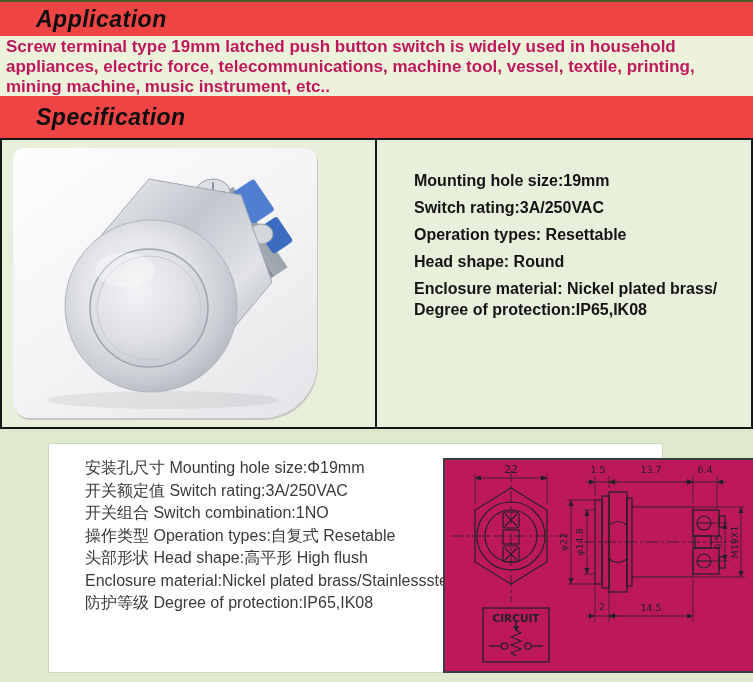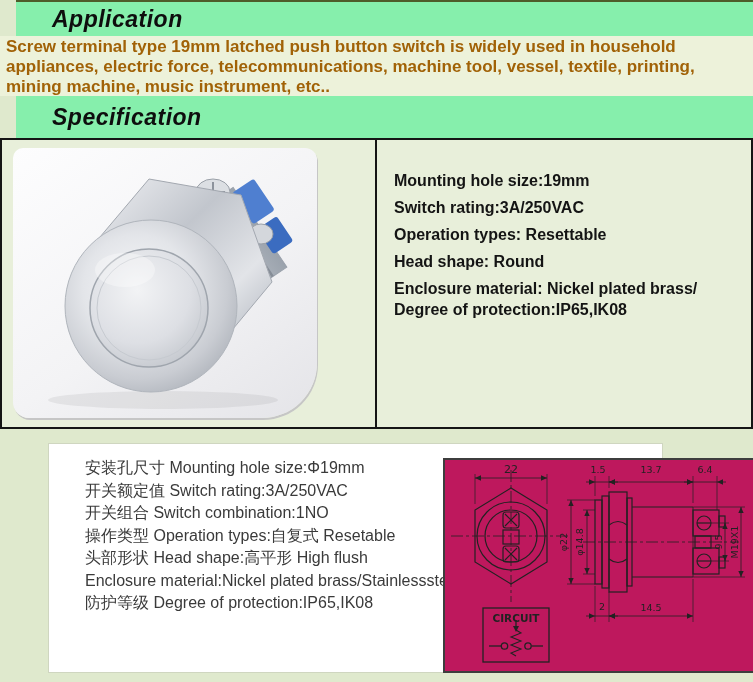--- a/index.html
+++ b/index.html
@@ -1,48 +1,48 @@
 <!DOCTYPE html>
 <html><head>
 <meta charset="utf-8">
 <style>
   html,body { margin:0; padding:0; }
   body {
     width:753px; height:682px; position:relative; overflow:hidden;
     background:#dfe9cd;
     font-family:"Liberation Sans", sans-serif;
   }
-  .bar { position:absolute; left:16px; right:0; background:#86efac; box-sizing:border-box; }
+  .bar { position:absolute; left:0; right:0; background:#ef4444; box-sizing:border-box; }
   .bar1 { top:0; height:36px; border-top:2px solid #4e5c2a; }
   .bar2 { top:96px; height:42px; }
   .bar-title {
     font-style:italic; font-weight:bold; font-size:23px; color:#0e0e0e;
     padding:4px 0 0 36px; letter-spacing:0.5px;
   }
   .bar2 .bar-title { padding-top:8px; }
   .band {
     position:absolute; top:36px; height:60px; left:0; right:0;
     background:#edf2da; box-sizing:border-box;
-    color:#a16207; font-weight:bold; font-size:17px; line-height:20px;
+    color:#be185d; font-weight:bold; font-size:17px; line-height:20px;
     padding:1px 2px 0 6px;
   }
   .section {
     position:absolute; top:138px; height:291px; left:0; right:0;
     background:#e8efda; border:2px solid #151515; box-sizing:border-box;
     display:flex;
   }
   .section-left { width:375px; border-right:2px solid #151515; position:relative; box-sizing:border-box; }
   .photo-box {
     position:absolute; left:11px; top:8px; width:304px; height:270px;
     background:linear-gradient(145deg,#fdfdfe 0%, #f3f3f5 55%, #e4e4e8 100%);
     border-radius:10px 12px 55px 16px;
     box-shadow:1px 2px 0 #c6c6c6;
   }
   .model-label { position:absolute; left:42px; bottom:10px; font-size:26px; color:#2e2e2e; letter-spacing:1px; }
-  .section-right { flex:1; padding:32px 0 12px 17px; }
+  .section-right { flex:1; padding:32px 0 12px 17px;margin-left:20px; }
   .spec-line { font-weight:bold; font-size:16px; color:#141414; margin:0 0 9px 0; white-space:nowrap; }
   .spec-line.gap-sm { margin-bottom:3px; }
   .bottom-panel {
     position:absolute; left:18px; top:443px; width:615px; height:230px;
     background:#ffffff; border:1px solid #cfd6c0; box-sizing:border-box;margin-left:30px;
   }
   .bilingual { position:absolute; left:36px; top:13px; }
   .bi-line { font-size:16px; line-height:22.5px; color:#3a3a3a; white-space:nowrap; }
   .drawing-box {
     position:absolute; left:394px; top:14px; width:316px; height:215px;

